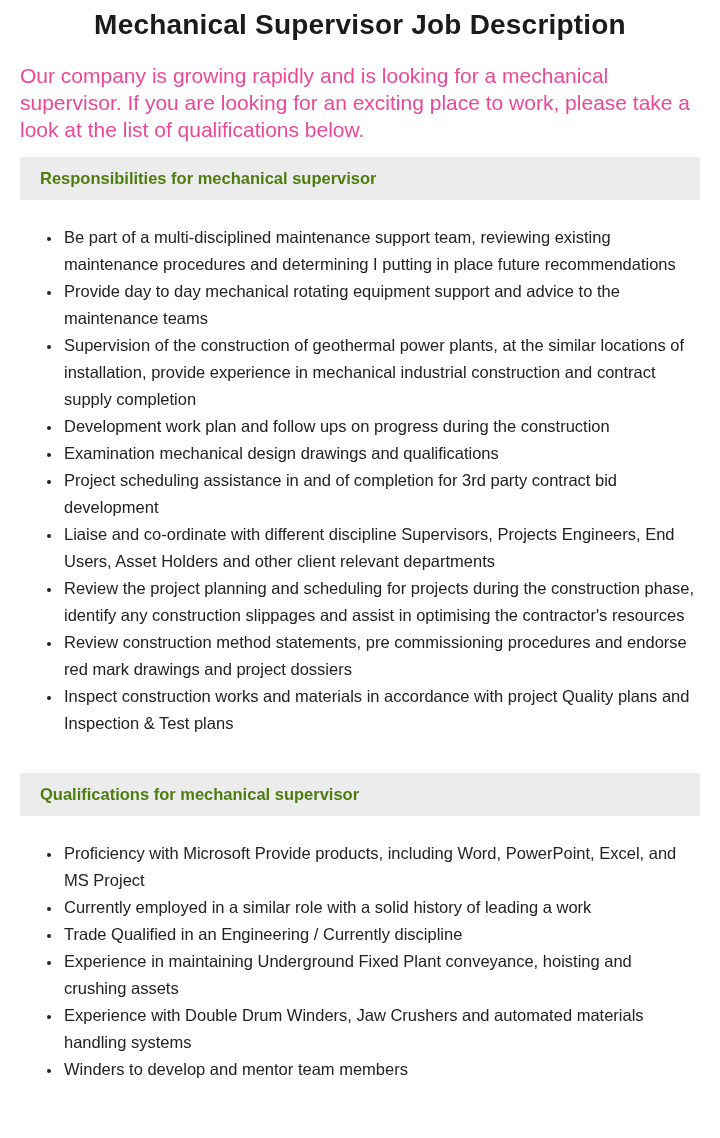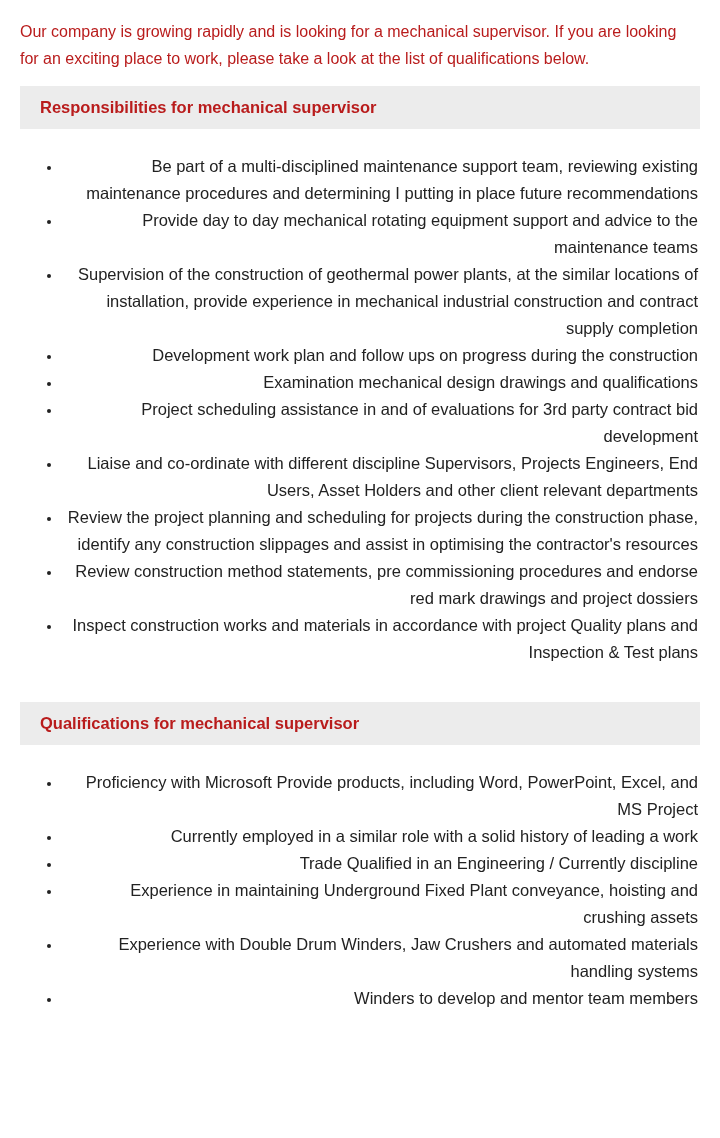--- a/index.html
+++ b/index.html
@@ -24,70 +24,70 @@
     padding: 0;
     text-align: center;
     font-size: 28px;
     line-height: 38px;
     font-weight: 800;
     letter-spacing: 0.2px;
     color: #1b1b1b;
   }
   .intro {
     margin: 18px 0 0 0;
-    font-size: 16px;
+    font-size: 21px;
     line-height: 27px;
-    color: #b91c1c;
+    color: #ec4899;
     padding-right: 4px;
   }
   .section-bar {
     margin-top: 14px;
     background: #ececec;
     padding: 11px 20px 11px 20px;
     font-size: 16.5px;
     line-height: 21px;
     font-weight: bold;
-    color: #b91c1c;
+    color: #4d7c0f;
   }
   .bullet-list {
     margin: 24px 0 0 0;
     padding: 0 0 0 42px;
     list-style: disc outside;
     font-size: 16.5px;
     line-height: 27px;
     color: #222222;
   }
   .bullet-list li {
     padding-left: 2px;
     padding-right: 2px;
-    text-align: right;
   }
   .bullet-list li::marker {
     font-size: 13px;
     color: #222222;
   }
   .gap-before-section { margin-top: 36px; }
 </style>
 </head>
 <body>
 
 <div class="page">
 
+  <h1 class="doc-title">Mechanical Supervisor Job Description</h1>
 
   <p class="intro">Our company is growing rapidly and is looking for a mechanical supervisor. If you are looking for an exciting place to work, please take a look at the list of qualifications below.</p>
 
   <div class="section-bar">Responsibilities for mechanical supervisor</div>
 
   <ul class="bullet-list">
       <li>Be part of a multi-disciplined maintenance support team, reviewing existing maintenance procedures and determining I putting in place future recommendations</li>
       <li>Provide day to day mechanical rotating equipment support and advice to the maintenance teams</li>
       <li>Supervision of the construction of geothermal power plants, at the similar locations of installation, provide experience in mechanical industrial construction and contract supply completion</li>
       <li>Development work plan and follow ups on progress during the construction</li>
       <li>Examination mechanical design drawings and qualifications</li>
-      <li>Project scheduling assistance in and of evaluations for 3rd party contract bid development</li>
+      <li>Project scheduling assistance in and of completion for 3rd party contract bid development</li>
       <li>Liaise and co-ordinate with different discipline Supervisors, Projects Engineers, End Users, Asset Holders and other client relevant departments</li>
       <li>Review the project planning and scheduling for projects during the construction phase, identify any construction slippages and assist in optimising the contractor's resources</li>
       <li>Review construction method statements, pre commissioning procedures and endorse red mark drawings and project dossiers</li>
       <li>Inspect construction works and materials in accordance with project Quality plans and Inspection &amp; Test plans</li>
     </ul>
 
   <div class="section-bar gap-before-section">Qualifications for mechanical supervisor</div>
 
   <ul class="bullet-list">
       <li>Proficiency with Microsoft Provide products, including Word, PowerPoint, Excel, and MS Project</li>

